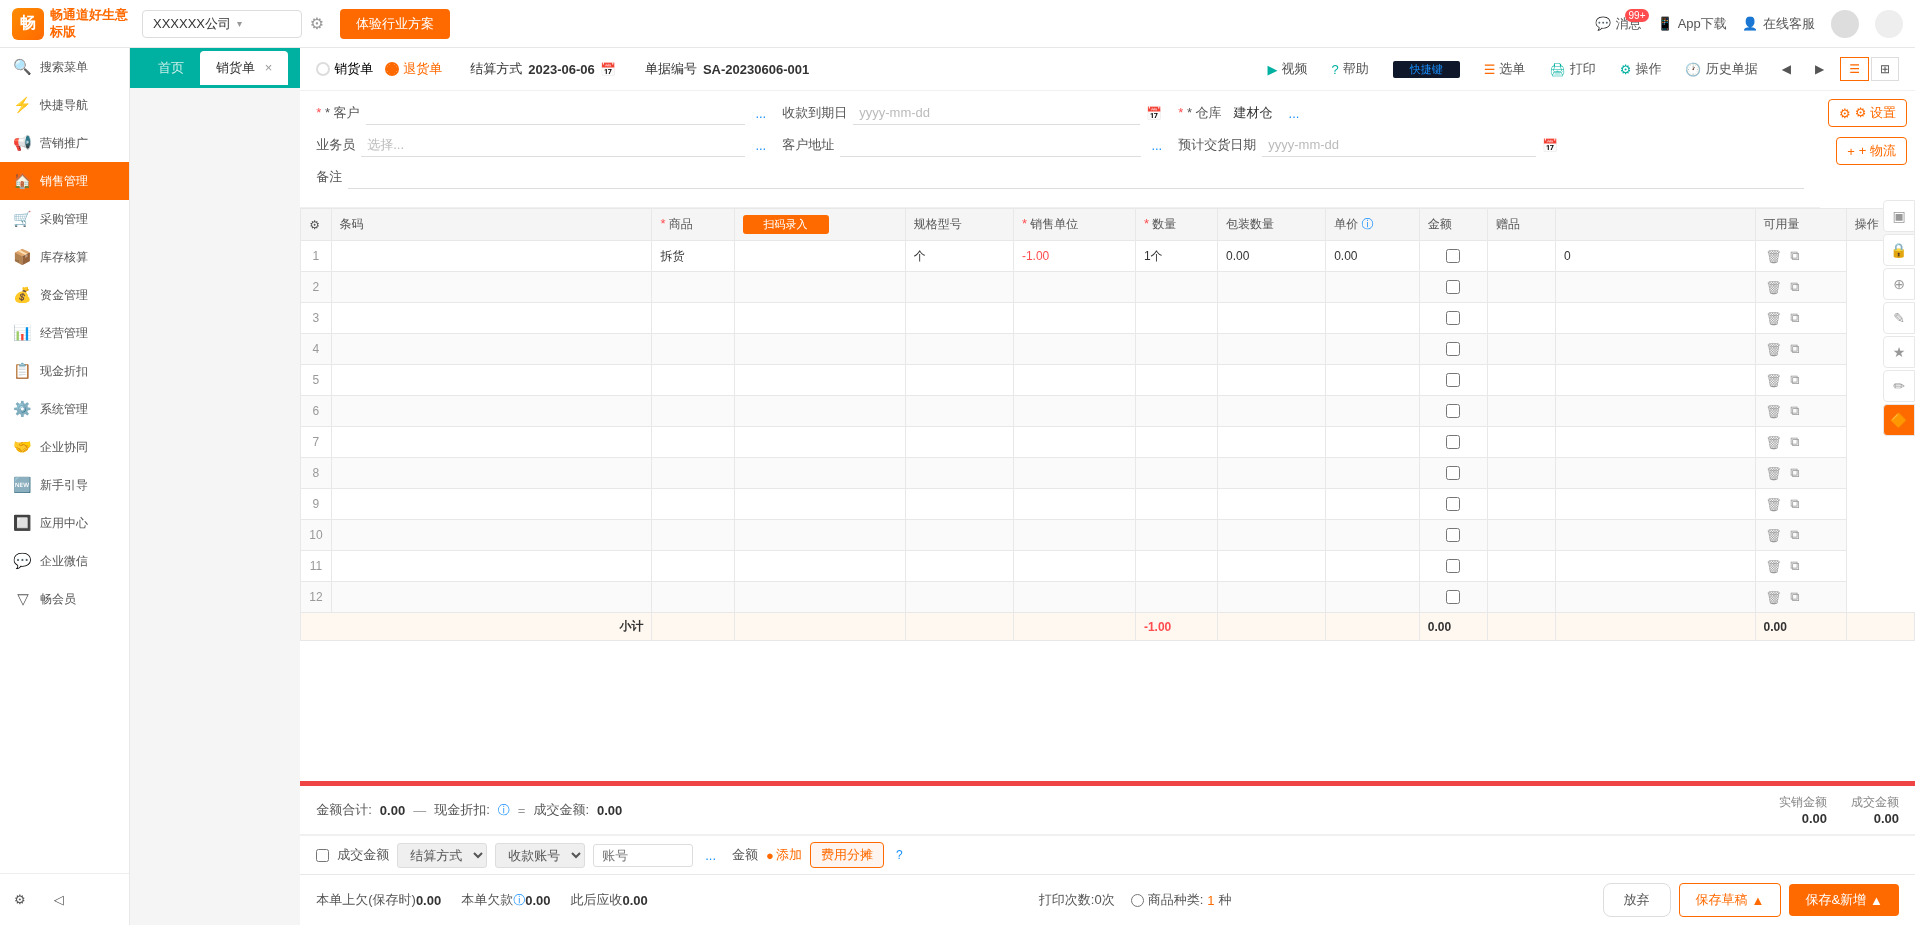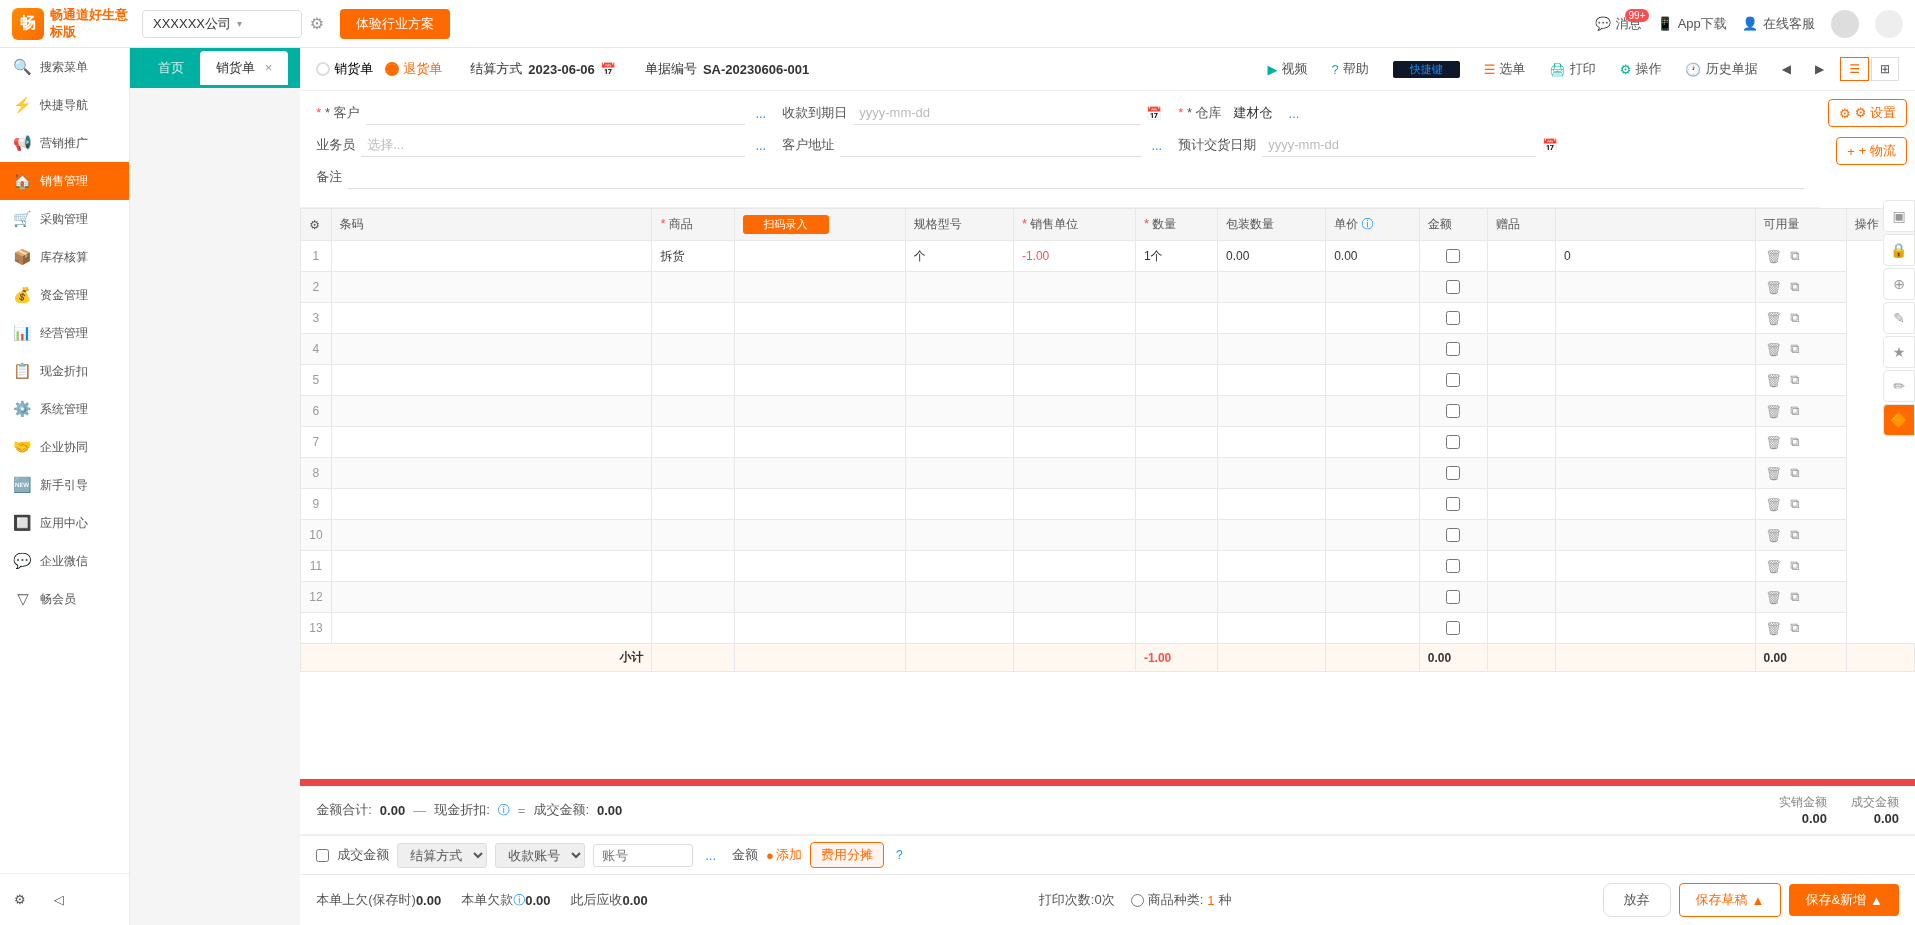--- a/index.html
+++ b/index.html
@@ -78,21 +78,21 @@
     tr:nth-child(even) td { background: #fafafa; }
     .subtotal-row td { background: #fff8f0; font-weight: bold; }
     .scan-btn { background: #ff6a00; color: white; border: none; border-radius: 3px; padding: 2px 21px; font-size: 11px; cursor: pointer; }
     .col-num { text-align: center; color: #999; width: 30px; }
     .checkbox-cell { display: flex; justify-content: center; }
     .table-checkbox { width: 14px; height: 14px; }
     .row-action { display: flex; gap: 4px; }
     .row-btn { background: none; border: none; cursor: pointer; color: #999; padding: 2px; }
 
     
-    .bottom-section { border-top: 7px solid #ef4444; flex-shrink: 0; }
+    .bottom-section { border-top: 5px solid #ef4444; flex-shrink: 0; }
     .amount-label { color: #555; }
     .amount-value { color: #333; font-weight: bold; }
     .minus-sign { color: #999; }
     .equals-sign { color: #999; }
     .payment-row { display: flex; align-items: center; gap: 8px; padding: 6px 16px; background: #fff; border-top: 1px solid #f0f0f0; }
     .pay-label { color: #555; }
     .pay-input { border: 1px solid #ddd; border-radius: 3px; padding: 3px 8px; width: 100px; color: #555; }
     .pay-select { border: 1px solid #ddd; border-radius: 3px; padding: 3px 8px; color: #555; }
     .add-btn { background: none; border: none; color: #ff6a00; cursor: pointer; display: flex; align-items: center; gap: 2px; }
     .cost-btn { border: 1px solid #ff6a00; color: #ff6a00; background: none; border-radius: 4px; padding: 3px 10px; cursor: pointer; }
@@ -658,44 +658,20 @@
                 </td>
       <td></td>
       <td></td>
       <td>
         <div class="row-action">
           <button class="row-btn">🗑</button>
           <button class="row-btn">⧉</button>
         </div>
       </td>
     </tr>
-              <tr>
-      <td class="col-num">13</td>
-      <td><input style="border: none; outline: none; width: 100%; background: transparent;" value=""></td>
-      <td style="color:#333;"></td>
-      <td></td>
-      <td></td>
-      <td style="color:#333;"></td>
-      <td></td>
-      <td></td>
-      <td></td>
-      <td>
-                  <div class="checkbox-cell">
-                    <input type="checkbox" class="table-checkbox" style="">
-                  </div>
-                </td>
-      <td></td>
-      <td></td>
-      <td>
-        <div class="row-action">
-          <button class="row-btn">🗑</button>
-          <button class="row-btn">⧉</button>
-        </div>
-      </td>
-    </tr>
             </tbody>
           <tfoot>
             <tr class="subtotal-row">
               <td colspan="2" style="text-align:right;padding-right:8px;">小计</td>
               <td></td>
               <td></td>
               <td></td>
               <td></td>
               <td style="color:#ff4d4f;">-1.00</td>
               <td></td>

